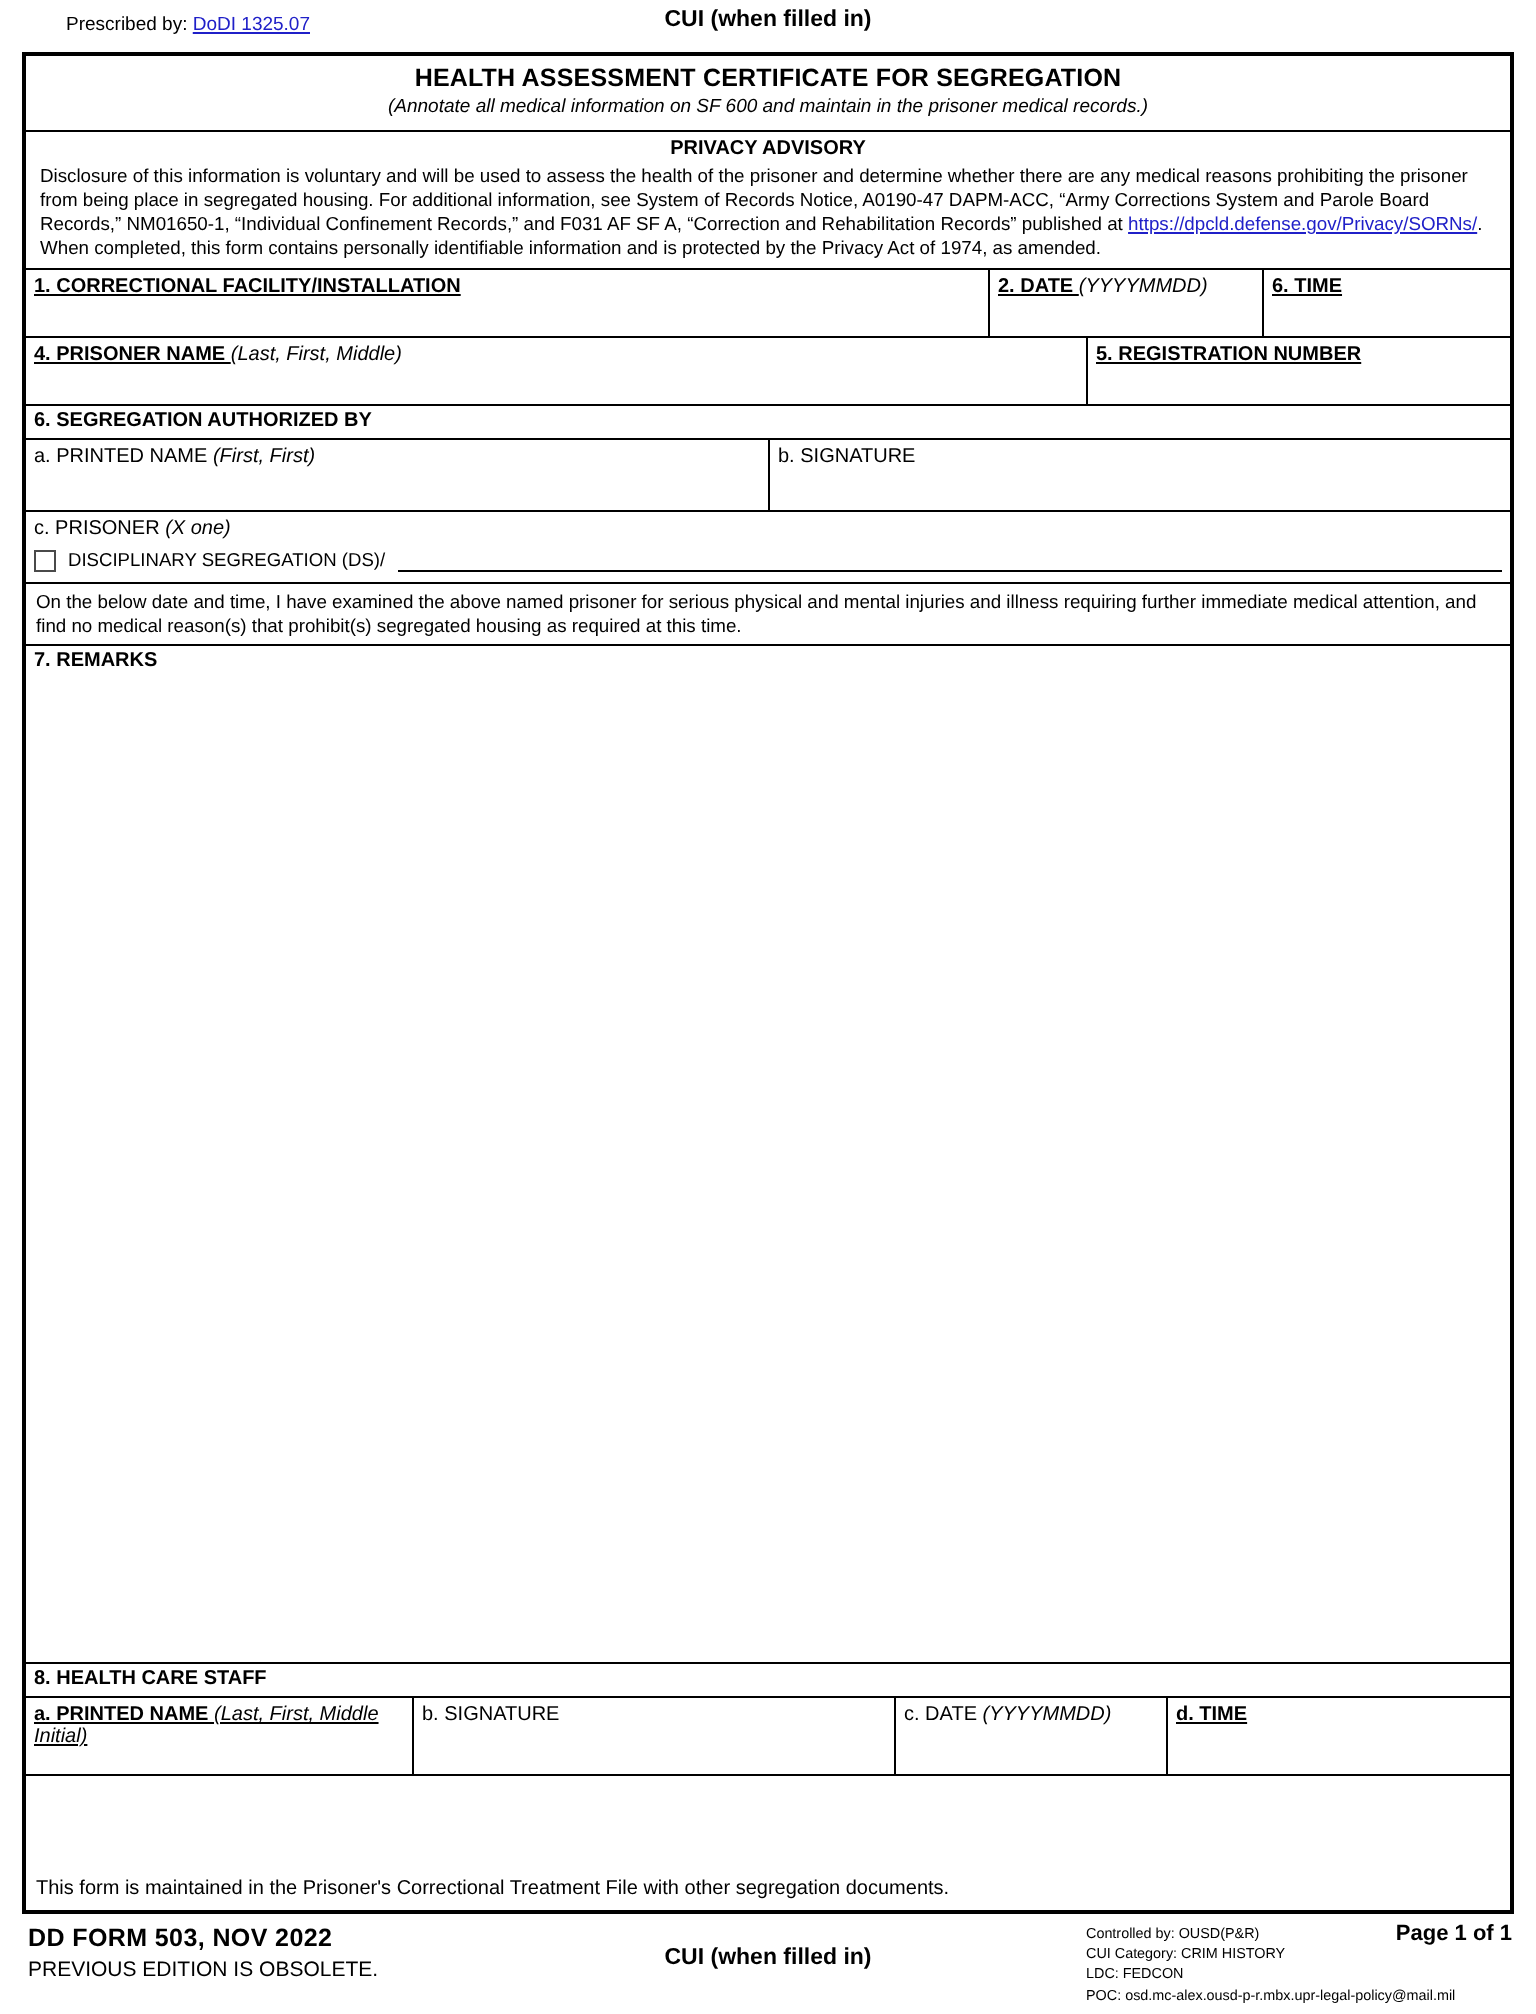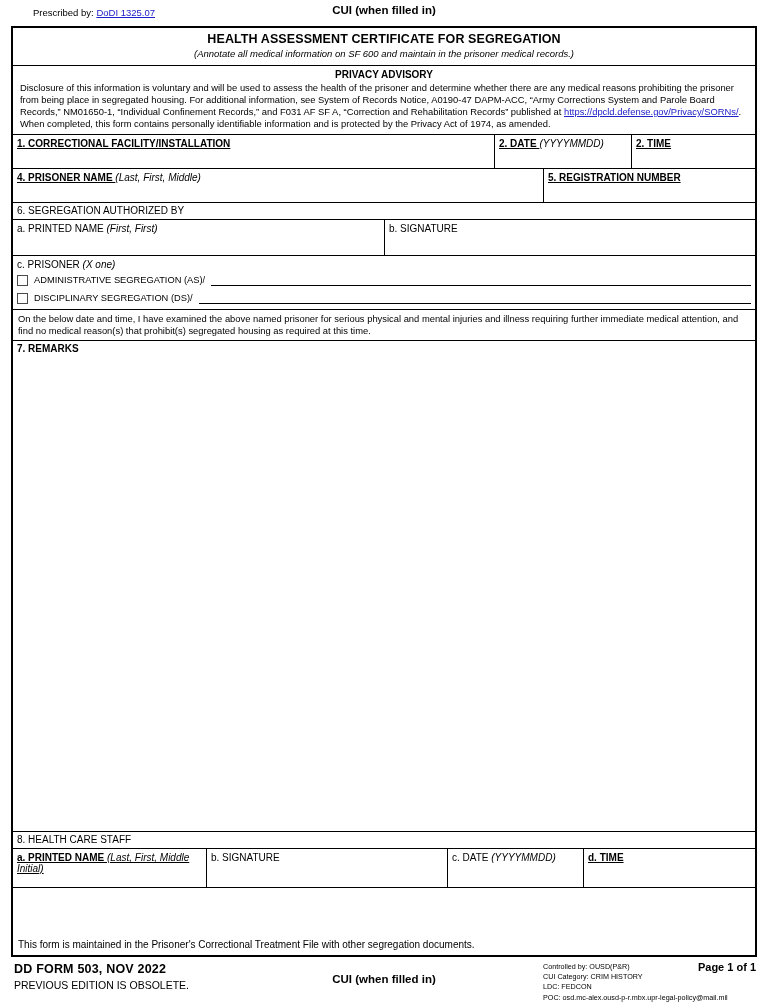--- a/index.html
+++ b/index.html
@@ -101,21 +101,21 @@
   }
   .cap { font-weight: bold; font-size: 10px; text-decoration: underline; }
   .cap-n { font-weight: normal; font-size: 10px; }
   .ital { font-style: italic; font-weight: normal; }
 
   .h-fac { height: 33px; }
   .h-name { height: 33px; }
   .h-sig { height: 35px; }
 
   .sec-head {
-    font-weight: normal;
+    font-weight: bold;
     font-size: 10px;
     padding: 2px 0 0 4px;
     border-bottom: 1px solid #000;
     height: 17px;
   }
 
   
   .purpose {
     border-bottom: 1px solid #000;
     padding: 3px 0 3px 4px;
@@ -236,21 +236,21 @@
   <div class="row bb">
     <div class="cell br h-fac" style="width:482px">
       <span class="cap">1. CORRECTIONAL FACILITY/INSTALLATION</span>
       <div></div>
     </div>
     <div class="cell br h-fac" style="width:137px">
       <span class="cap">2. DATE </span><span class="cap-n ital">(YYYYMMDD)</span>
       <div></div>
     </div>
     <div class="cell h-fac" style="flex:1">
-      <span class="cap">2. TIME</span>
+      <span class="cap">6. TIME</span>
       <div></div>
     </div>
   </div>
 
   <div class="row bb">
     <div class="cell br h-name" style="width:531px">
       <span class="cap">4. PRISONER NAME </span><span class="cap-n ital">(Last, First, Middle)</span>
       <div></div>
     </div>
     <div class="cell h-name" style="flex:1">
@@ -270,25 +270,20 @@
       <span class="cap-n">b. SIGNATURE</span>
       <div></div>
     </div>
   </div>
 
   <div class="purpose">
     <div class="purpose-label">
       <span>c. PRISONER </span><span class="ital">(X one)</span>
     </div>
 
-    <div class="chk-row">
-      <span class="chkbox"></span>
-      <span class="chk-label">ADMINISTRATIVE SEGREGATION (AS)/</span>
-      <span class="chk-line"></span>
-    </div>
 
     <div class="chk-row">
       <span class="chkbox"></span>
       <span class="chk-label">DISCIPLINARY SEGREGATION (DS)/</span>
       <span class="chk-line"></span>
     </div>
   </div>
 
   <div class="statement">On the below date and time, I have examined the above named prisoner for serious physical and mental injuries and illness requiring further immediate medical attention, and find no medical reason(s) that prohibit(s) segregated housing as required at this time.</div>
 

